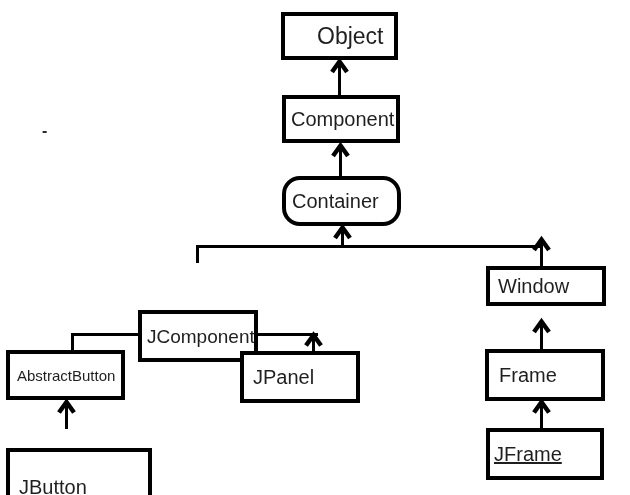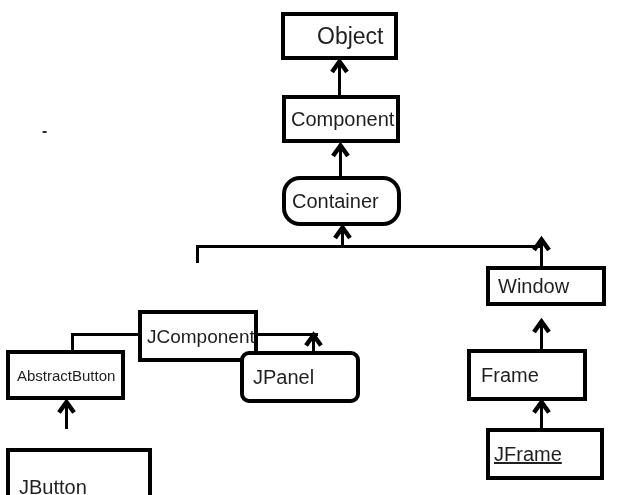--- a/index.html
+++ b/index.html
@@ -41,23 +41,23 @@
     color: #1f1f1f;
     white-space: nowrap;
     line-height: 1;
   }
   .n-object         { left:281px; top:12px;  width:117px; height:48px; font-size:23px; padding-left:32px; }
   .n-component      { left:282px; top:95px;  width:118px; height:48px; font-size:20px; padding-left:5px;  }
   .n-container      { left:282px; top:176px; width:119px; height:50px; font-size:20px; padding-left:6px;border-radius:18px;  }
   .n-jcomponent     { left:138px; top:262px; width:120px; height:52px; font-size:19px; padding-left:5px;margin-top:48px;  }
   .n-window         { left:486px; top:266px; width:120px; height:40px; font-size:20px; padding-left:8px;  }
   .n-abstractbutton { left:6px;   top:350px; width:119px; height:50px; font-size:15px; padding-left:7px;  }
-  .n-jpanel         { left:240px; top:351px; width:120px; height:52px; font-size:20px; padding-left:9px;border-radius:9px;  }
+  .n-jpanel         { left:240px; top:351px; width:120px; height:52px; font-size:20px; padding-left:9px;  }
   .n-jbutton        { left:6px;   top:448px; width:146px; height:53px; font-size:20px; padding-left:9px;align-items:flex-end;  }
-  .n-frame          { left:467px; top:349px; width:120px; height:52px; font-size:20px; padding-left:10px; }
+  .n-frame          { left:485px; top:349px; width:120px; height:52px; font-size:20px; padding-left:10px; }
   .n-jframe         { left:486px; top:428px; width:118px; height:52px; font-size:20px; padding-left:4px;text-decoration:underline;  }
 
   .stray {
     position: absolute;
     left: 42px;
     top: 122px;
     font-size: 16px;
     font-weight: bold;
     color: #2a2a2a;
   }

